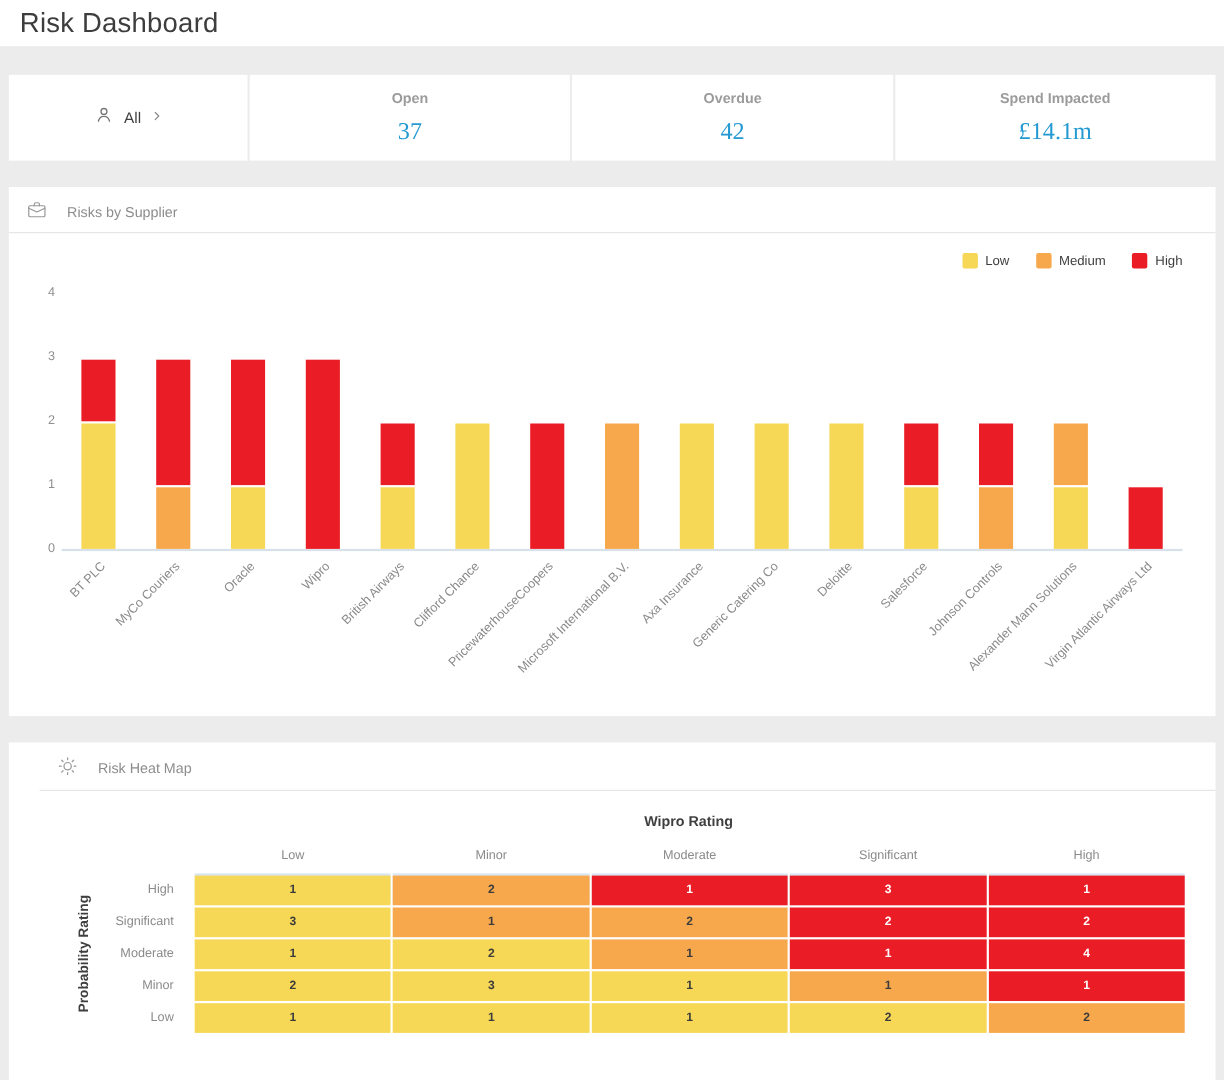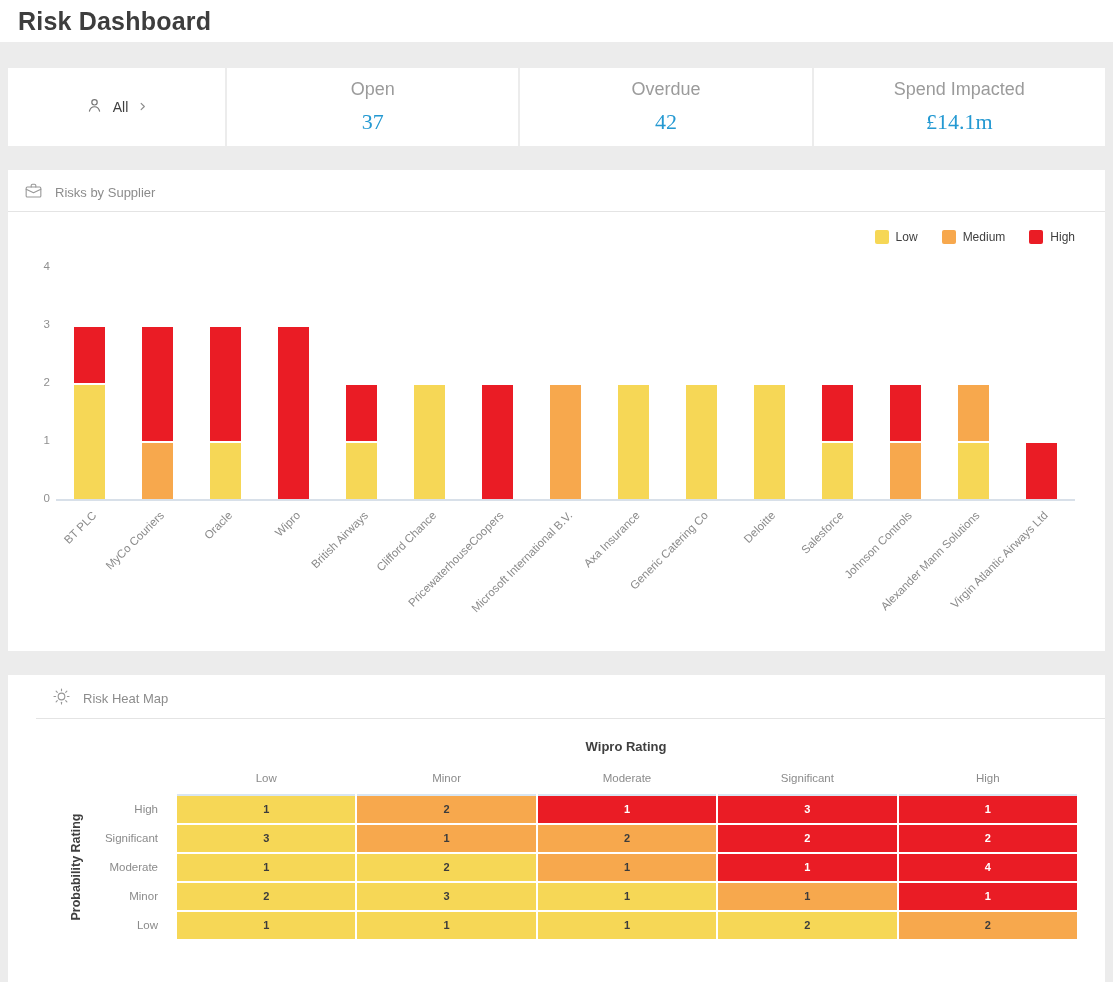--- a/index.html
+++ b/index.html
@@ -1,36 +1,36 @@
 <!DOCTYPE html>
 <html style="--accent: #2499d2;"><head>
 <meta charset="utf-8">
 <style>
   html,body{margin:0;padding:0;}
   body{
     width:1113px;height:982px;background:#ececec;overflow:hidden;
     font-family:"Liberation Sans",sans-serif;position:relative;
   }
   .titlebar{height:42px;background:#fff;display:flex;align-items:center;padding-left:18px;box-sizing:border-box;}
-  .titlebar h1{margin:0;font-size:25px;font-weight:700;color:#3d3d3d;letter-spacing:.2px;}
+  .titlebar h1{margin:0;font-size:25px;font-weight:400;color:#3d3d3d;letter-spacing:.2px;}
 
   
   .stats{margin:26px 8px 7px;height:78px;display:flex;gap:2px;}
   .card{background:#fff;box-sizing:border-box;}
   .card.filter{width:217px;flex:none;display:flex;align-items:center;justify-content:center;gap:9px;cursor:pointer;}
   .card.kpi{flex:1;display:flex;flex-direction:column;align-items:center;justify-content:center;gap:9px;cursor:pointer;}
-  .kpi .lab{font-size:18px;color:#9b9b9b;}
+  .kpi .lab{font-size:13px;color:#9b9b9b;font-weight:bold;}
   .kpi .val{font-size:22px;font-weight:500;color:var(--accent,#2499d2);font-family:Liberation Serif, serif;}
   .filter .ftext{font-size:14px;color:#3f3f3f;}
 
   
   .panel{background:#fff;margin:0 8px;position:relative;box-sizing:border-box;}
   .panel.supplier{height:481px;}
   .panel.heatmap{margin-top:13px;height:335px;padding-left:28px;}
-  .phead{display:flex;align-items:center;gap:12px;padding:12px 24px 9px 16px;border-bottom:1px solid #e4e4e4;color:#8c8c8c;font-size:13px;margin-top:24px;}
+  .phead{display:flex;align-items:center;gap:18px;padding:12px 24px 9px 16px;border-bottom:1px solid #e4e4e4;color:#8c8c8c;font-size:13px;margin-top:24px;}
   .phead svg{flex:none;}
 
   
   .legend{position:absolute;top:60px;right:30px;display:flex;gap:24px;align-items:center;}
   .litem{display:flex;align-items:center;gap:7px;font-size:12px;color:#3f3f3f;cursor:pointer;}
   .swatch{width:14px;height:14px;border-radius:2px;display:inline-block;}
   .plotwrap{position:absolute;left:24px;right:30px;top:97px;}
   .yaxis{position:absolute;left:0;top:0;width:18px;height:232px;}
   .ytick{position:absolute;right:0;transform:translateY(-55%);font-size:11.5px;color:#8f8f8f;}
   .plot{margin-left:24px;height:232px;border-bottom:2px solid #d8e0e9;display:flex;}

